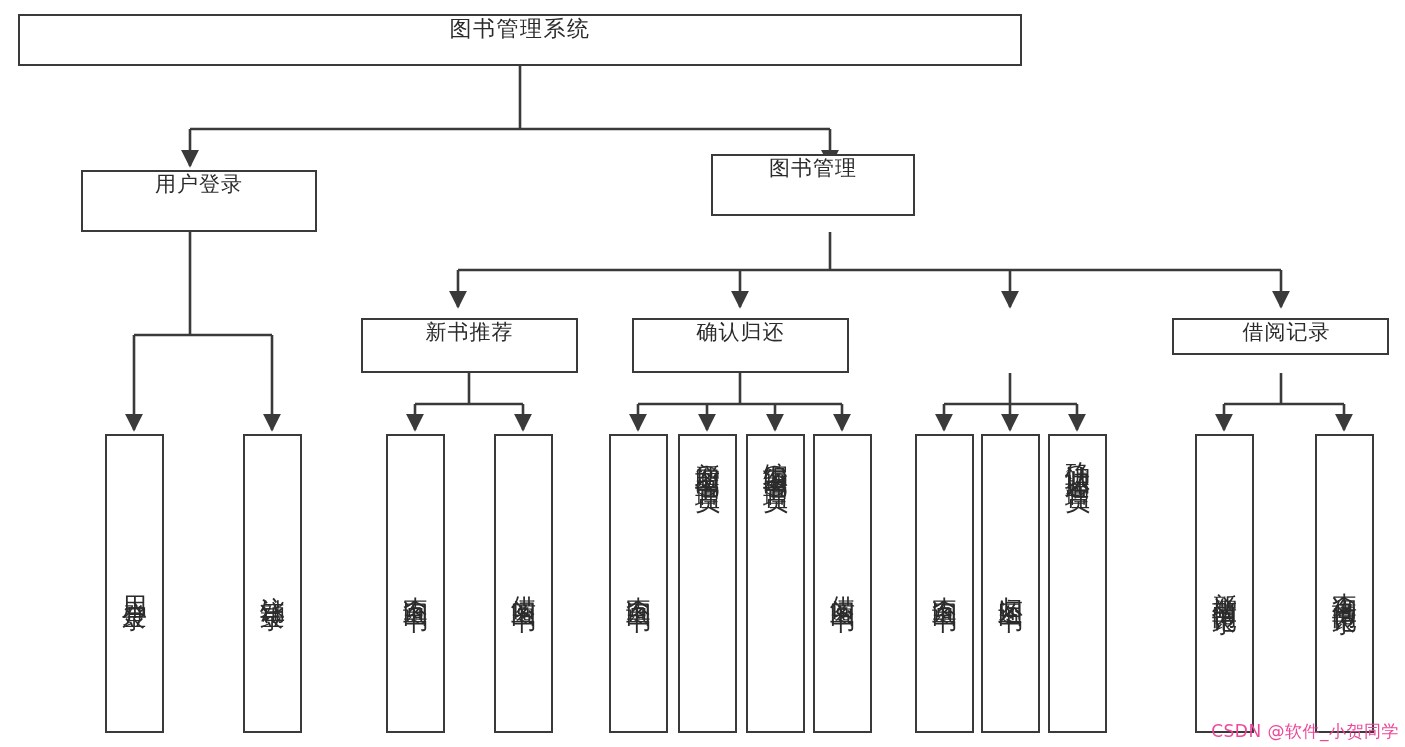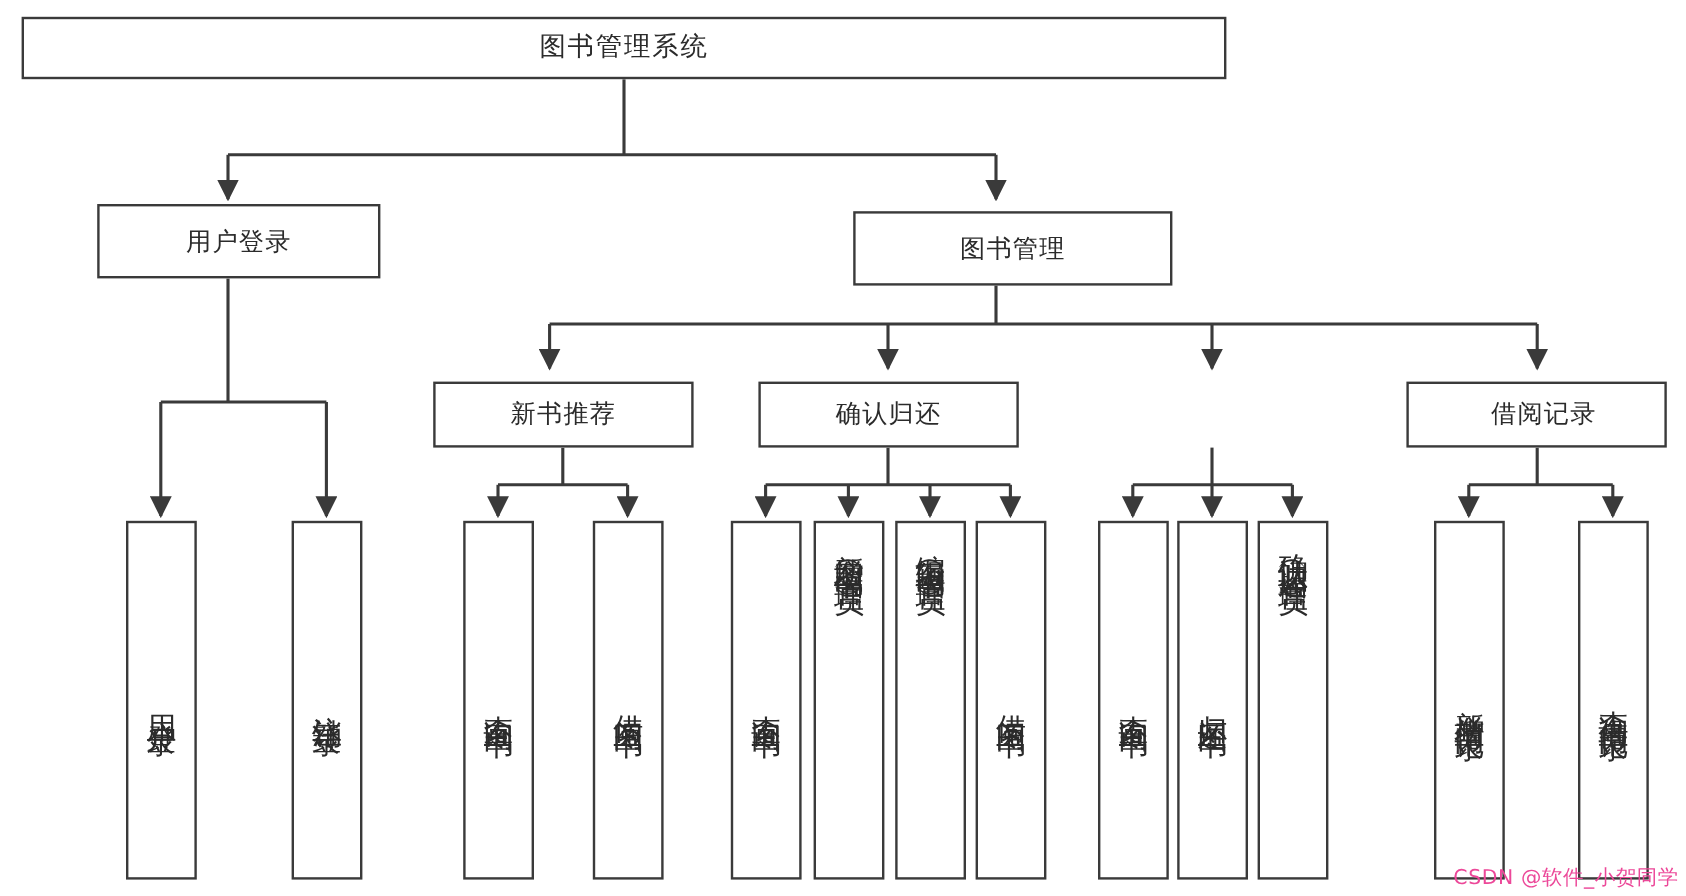--- a/index.html
+++ b/index.html
@@ -25,21 +25,20 @@
     width: 1405px;
     height: 747px;
     pointer-events: none;
   }
   .node {
     position: absolute;
     box-sizing: border-box;
     background: #ffffff;
     border: 2px solid #3a3a3a;
     display: flex;
-    align-items: center;
     justify-content: center;
     color: #2b2b2b;
   }
   .node .label {
     display: block;
     text-align: center;
     line-height: 1.15;
   }
   
   .node.horiz .label {
@@ -139,34 +138,34 @@
   </svg>
 
   <div class="node horiz root" style="left:18px; top:14px; width:1004px; height:52px;">
     <span class="label">图书管理系统</span>
   </div>
 
   <div class="node horiz" style="left:81px; top:170px; width:236px; height:62px;">
     <span class="label">用户登录</span>
   </div>
 
-  <div class="node horiz" style="left:711px; top:176px; width:266px; height:62px;">
+  <div class="node horiz" style="left:711px; top:154px; width:204px; height:62px;">
     <span class="label">图书管理</span>
   </div>
 
   <div class="node horiz" style="left:361px; top:318px; width:217px; height:55px;">
     <span class="label">新书推荐</span>
   </div>
 
   <div class="node horiz" style="left:632px; top:318px; width:217px; height:55px;">
     <span class="label">确认归还</span>
   </div>
 
 
-  <div class="node horiz" style="left:1172px; top:318px; width:217px; height:55px;padding-left:12px;">
+  <div class="node horiz" style="left:1172px; top:318px; width:217px; height:37px;padding-left:12px;">
     <span class="label">借阅记录</span>
   </div>
 
   <div class="node vert centered" style="left:105px; top:434px; width:59px; height:299px;">
     <span class="label">用户登录</span>
   </div>
   <div class="node vert centered" style="left:243px; top:434px; width:59px; height:299px;">
     <span class="label">注销登录</span>
   </div>
 

